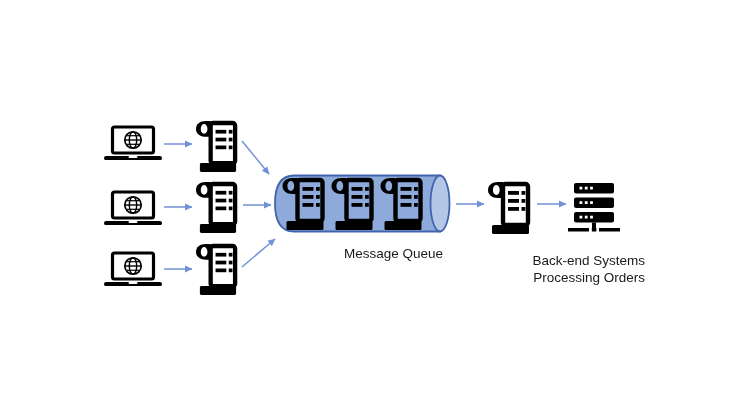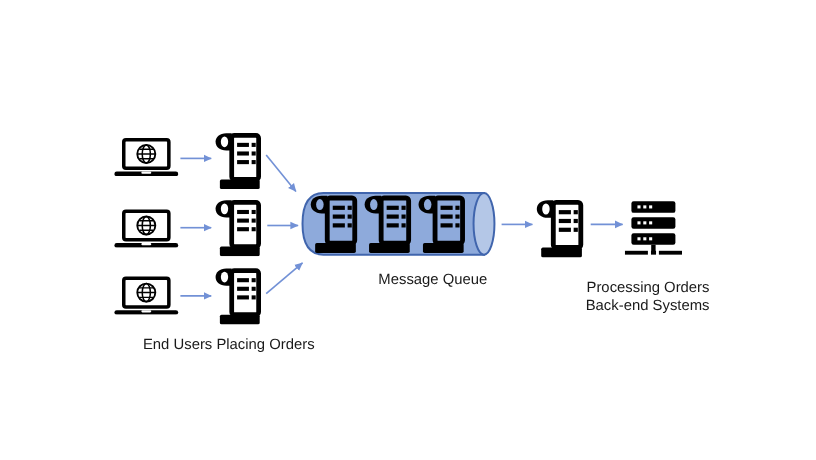--- a/index.html
+++ b/index.html
@@ -113,22 +113,21 @@
       <line class="arrow" marker-end="url(#ah)" x1="164" y1="207" x2="192" y2="207"></line>
       <line class="arrow" marker-end="url(#ah)" x1="164" y1="269" x2="192" y2="269"></line>
       <line class="arrow" marker-end="url(#ah)" x1="242" y1="141" x2="269" y2="174"></line>
       <line class="arrow" marker-end="url(#ah)" x1="243" y1="205" x2="271" y2="205"></line>
       <line class="arrow" marker-end="url(#ah)" x1="242" y1="267" x2="275" y2="239"></line>
       <line class="arrow" marker-end="url(#ah)" x1="456" y1="204" x2="484" y2="204"></line>
       <line class="arrow" marker-end="url(#ah)" x1="537" y1="204" x2="566" y2="204"></line>
     </g>
   </svg>
 
-  <div class="label" style="left:66px;top:304px;width:220px;">End Users Placing Orders</div>
 
   <div class="label" style="left:283px;top:245px;width:160px;">Message Queue</div>
 
   <div class="label" style="left:465px;top:252px;width:180px;">
+    <div>Back-end Systems</div>
     <div>Processing Orders</div>
-    <div>Back-end Systems</div>
   </div>
 
 </div>
 
 </body></html>

